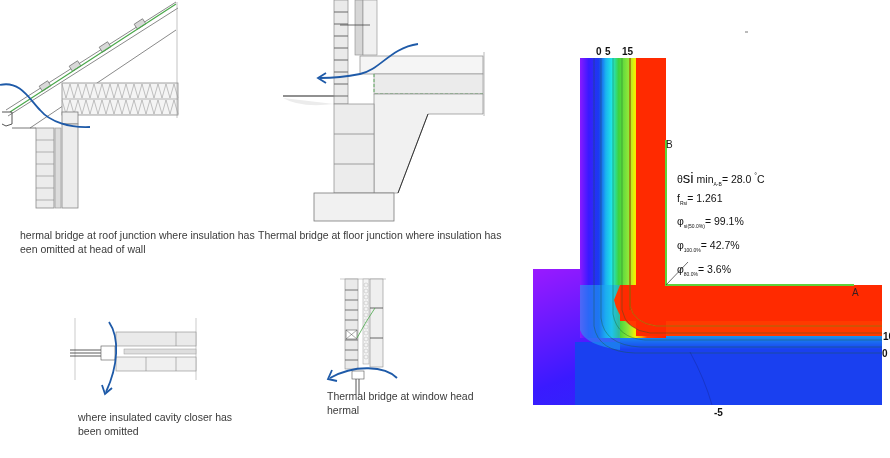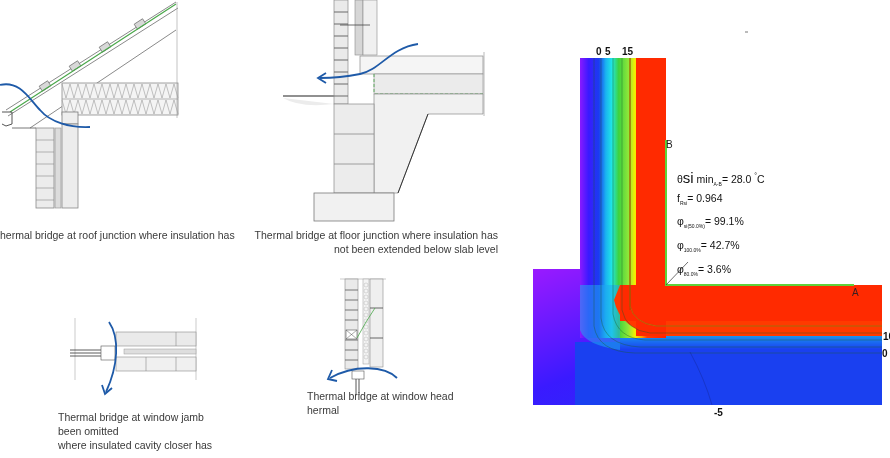--- a/index.html
+++ b/index.html
@@ -1,19 +1,19 @@
 <!DOCTYPE html>
 <html><head>
 <meta charset="utf-8">
 <style>
   html, body { margin: 0; padding: 0; background: #ffffff; }
   body { width: 890px; height: 458px; position: relative; overflow: hidden;
          font-family: "Liberation Sans", "DejaVu Sans", sans-serif; color: #333; }
   .panel { position: absolute; }
-  .caption { position: absolute; font-size: 10.5px; line-height: 14px; color: #3a3a3a; }
+  .caption { position: absolute; font-size: 10.5px; line-height: 14px; color: #3a3a3a; padding-left: 20px; }
   svg { position: absolute; left: 0; top: 0; }
   .lbl { font-family: "Liberation Sans", "DejaVu Sans", sans-serif; font-weight: bold; font-size: 10px; fill: #111; }
   .ann { position: absolute; font-size: 10.5px; color: #111; line-height: 19px; }
   .ann sub { font-size: 5px; vertical-align: -3px; }
   .ann sup { font-size: 7px; }
 </style>
 </head>
 <body>
 
 <div class="panel" style="left:0;top:0;width:200px;height:260px;">
@@ -56,24 +56,25 @@
         <line x1="36" y1="200" x2="54" y2="200"></line>
     </g>
 
     <path d="M2,112 L12,112 L12,124 L6,126 L2,124" fill="none" stroke="#555" stroke-width="1"></path>
     <line x1="12" y1="128" x2="36" y2="128" stroke="#555" stroke-width="0.8"></line>
 
     <path d="M0,85 C20,80 30,100 40,110 C50,122 70,128 90,127" fill="none" stroke="#1e5aa8" stroke-width="1.8"></path>
   </svg>
   <div class="caption" style="left:0;top:228px;width:240px;">
     <div>hermal bridge at roof junction where insulation has</div>
-  </div>
-</div>
-
-<div class="panel" style="left:230px;top:0;width:260px;height:260px;text-align:right;">
+    <div>een omitted at head of wall</div>
+  </div>
+</div>
+
+<div class="panel" style="left:230px;top:0;width:260px;height:260px;">
   <svg width="260" height="225" viewBox="230 0 260 225">
 
     <line x1="283" y1="96" x2="334" y2="96" stroke="#222" stroke-width="1.2"></line>
     <path d="M283,98 Q300,108 334,104" fill="#ececec" stroke="none"></path>
 
     <rect x="334" y="0" width="14" height="104" fill="#eaeaea" stroke="#8a8a8a" stroke-width="0.7"></rect>
     <g stroke="#6a6a6a" stroke-width="1">
       <line x1="334" y1="12" x2="348" y2="12"></line>
         <line x1="334" y1="24" x2="348" y2="24"></line>
       <line x1="334" y1="36" x2="348" y2="36"></line>
@@ -101,21 +102,20 @@
     <line x1="334" y1="134" x2="374" y2="134" stroke="#8a8a8a" stroke-width="0.8"></line>
     <line x1="334" y1="164" x2="374" y2="164" stroke="#8a8a8a" stroke-width="0.8"></line>
     <rect x="314" y="193" width="80" height="28" fill="#f1f1f1" stroke="#7a7a7a" stroke-width="0.8"></rect>
     <line x1="484" y1="52" x2="484" y2="116" stroke="#8a8a8a" stroke-width="0.6"></line>
 
     <path d="M418,44 C390,48 380,70 360,74 C345,77 330,78 320,78" fill="none" stroke="#1e5aa8" stroke-width="1.8"></path>
     <path d="M326,73 L318,78 L326,83" fill="none" stroke="#1e5aa8" stroke-width="1.8"></path>
   </svg>
   <div class="caption" style="left:8px;top:228px;width:260px;">
     <div>Thermal bridge at floor junction where insulation has</div>
-    <div>not been extended below slab level</div>
   </div>
 </div>
 
 <div class="panel" style="left:50px;top:310px;width:200px;height:148px;">
   <svg width="200" height="100" viewBox="50 310 200 100">
     <line x1="75" y1="318" x2="75" y2="380" stroke="#aaa" stroke-width="0.6"></line>
     <line x1="196" y1="318" x2="196" y2="380" stroke="#aaa" stroke-width="0.6"></line>
 
     <rect x="116" y="332" width="80" height="14" fill="#eaeaea" stroke="#8a8a8a" stroke-width="0.6"></rect>
     <line x1="176" y1="332" x2="176" y2="346" stroke="#8a8a8a" stroke-width="0.6"></line>
@@ -130,23 +130,22 @@
       <line x1="70" y1="350" x2="101" y2="350"></line>
         <line x1="70" y1="353" x2="101" y2="353"></line>
       <line x1="70" y1="356" x2="101" y2="356"></line>
     </g>
     <rect x="101" y="346" width="14" height="14" fill="#fff" stroke="#555" stroke-width="0.6"></rect>
 
     <path d="M109,322 C120,338 118,366 106,392" fill="none" stroke="#1e5aa8" stroke-width="1.8"></path>
     <path d="M102,385 L105,394 L112,388" fill="none" stroke="#1e5aa8" stroke-width="1.8"></path>
   </svg>
   <div class="caption" style="left:8px;top:100px;width:190px;">
-    <div>Thermal bridge at window jamb</div>
+    <div>where insulated cavity closer has</div>
     <div>been omitted</div>
-    <div>where insulated cavity closer has</div>
   </div>
 </div>
 
 <div class="panel" style="left:270px;top:265px;width:190px;height:193px;">
   <svg width="190" height="130" viewBox="270 265 190 130">
     <line x1="340" y1="279" x2="386" y2="279" stroke="#aaa" stroke-width="0.6"></line>
 
     <rect x="345" y="279" width="13" height="90" fill="#eaeaea" stroke="#8a8a8a" stroke-width="0.6"></rect>
     <g stroke="#6a6a6a" stroke-width="0.9">
       <line x1="345" y1="290" x2="358" y2="290"></line>
@@ -272,21 +271,21 @@
     <text class="lbl" x="852" y="296" style="font-weight:normal;fill:#3a2020">A</text>
     <text class="lbl" x="666" y="148" style="font-weight:normal;fill:#222">B</text>
     <rect x="745" y="31" width="3" height="2" fill="#bbb"></rect>
   </svg>
 
   <div class="ann" style="left:157px;top:166px;">
     <div>
       <span>θ</span><span style="font-size:15px;">si</span><span> min</span><sub>A-B</sub><span>= 28.0 </span><sup>°</sup><span>C</span>
     </div>
     <div style="margin-top:-5px;">
-      <span>f</span><sub>Rsi</sub><span>= 0.964</span>
+      <span>f</span><sub>Rsi</sub><span>= 1.261</span>
     </div>
     <div style="margin-top:-1px;">
       <span>φ</span><sub>si(50.0%)</sub><span>= 99.1%</span>
     </div>
     <div>
       <span>φ</span><sub>100.0%</sub><span>= 42.7%</span>
     </div>
     <div>
       <span>φ</span><sub>80.0%</sub><span>= 3.6%</span>
     </div>

